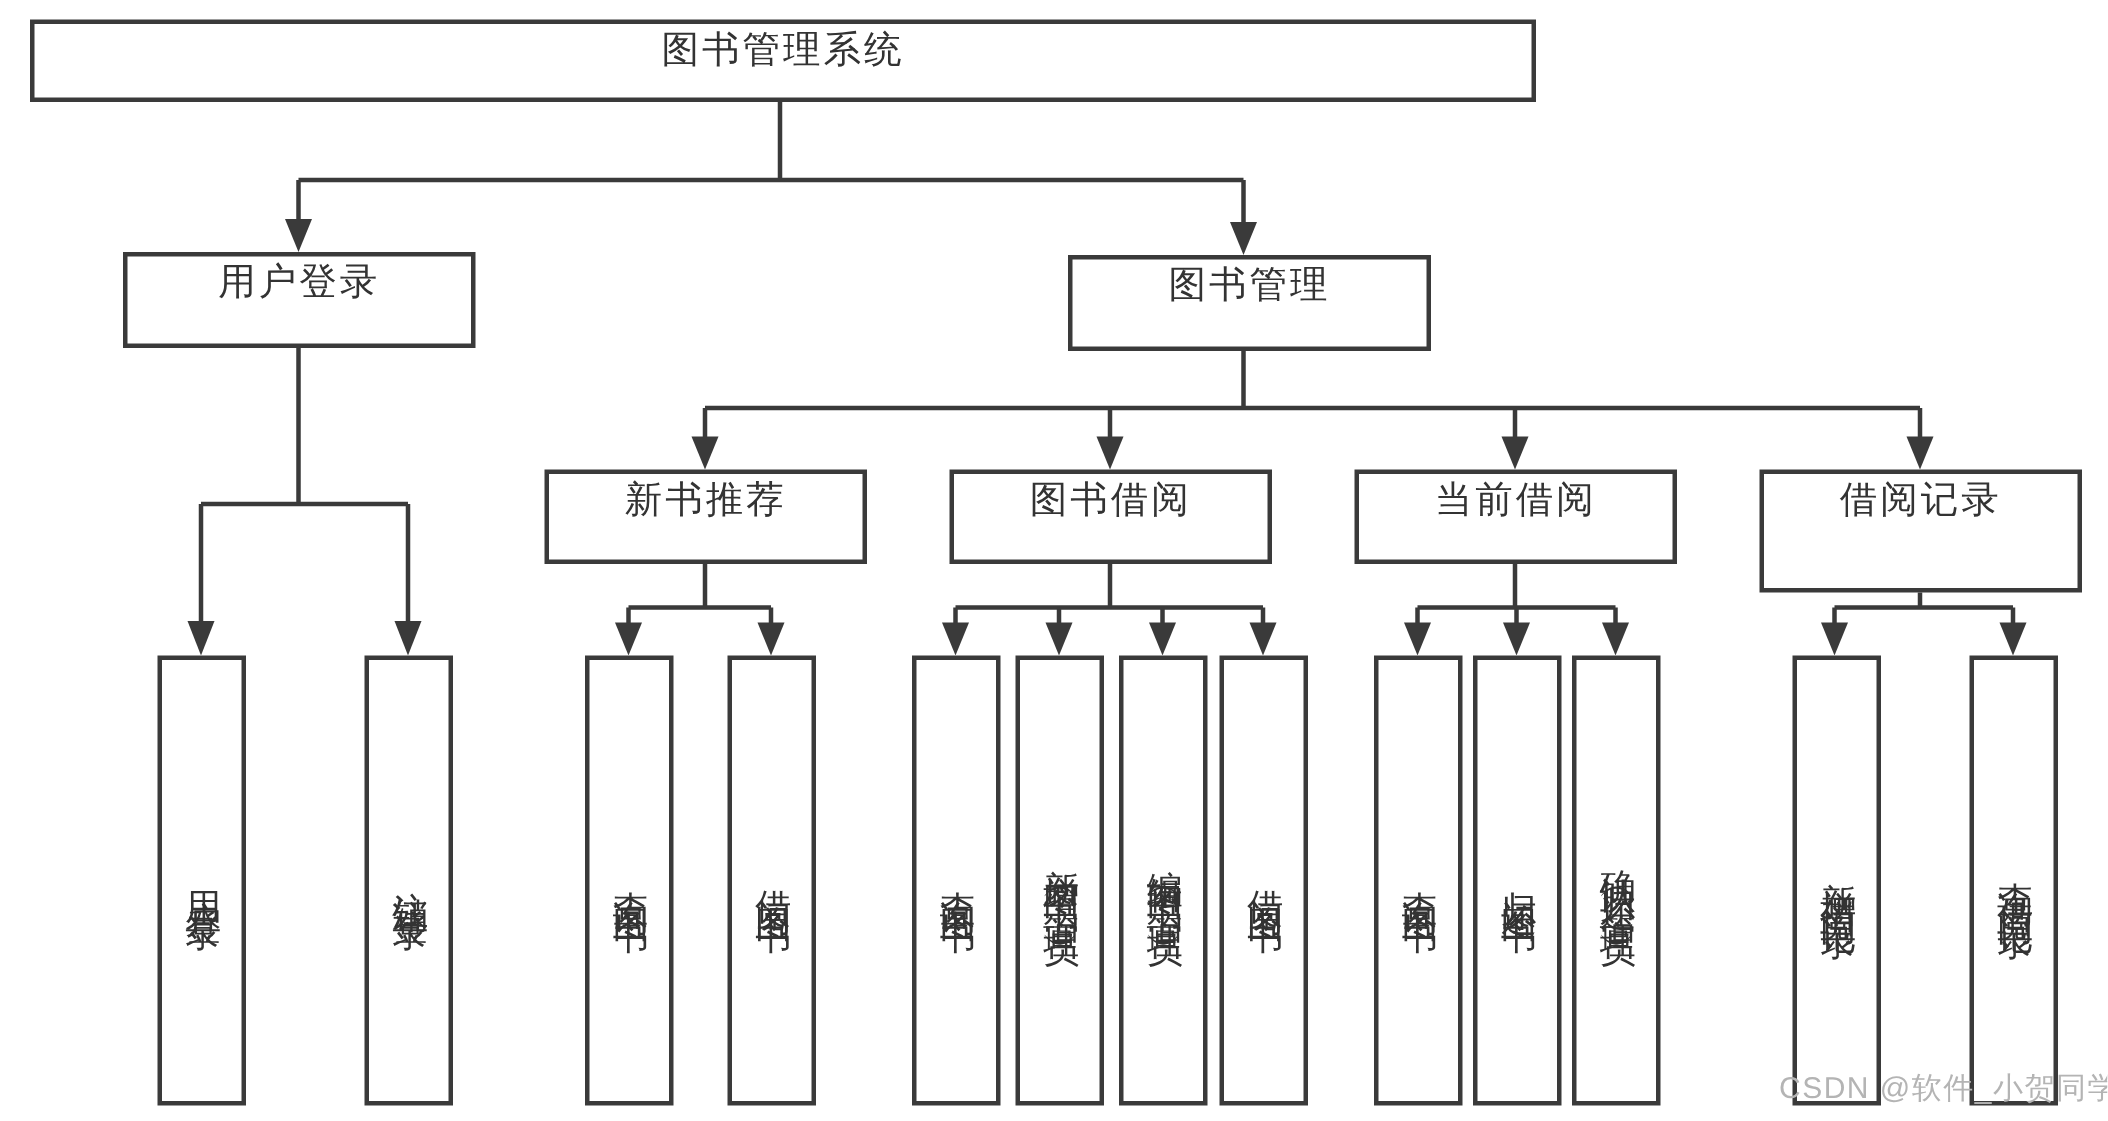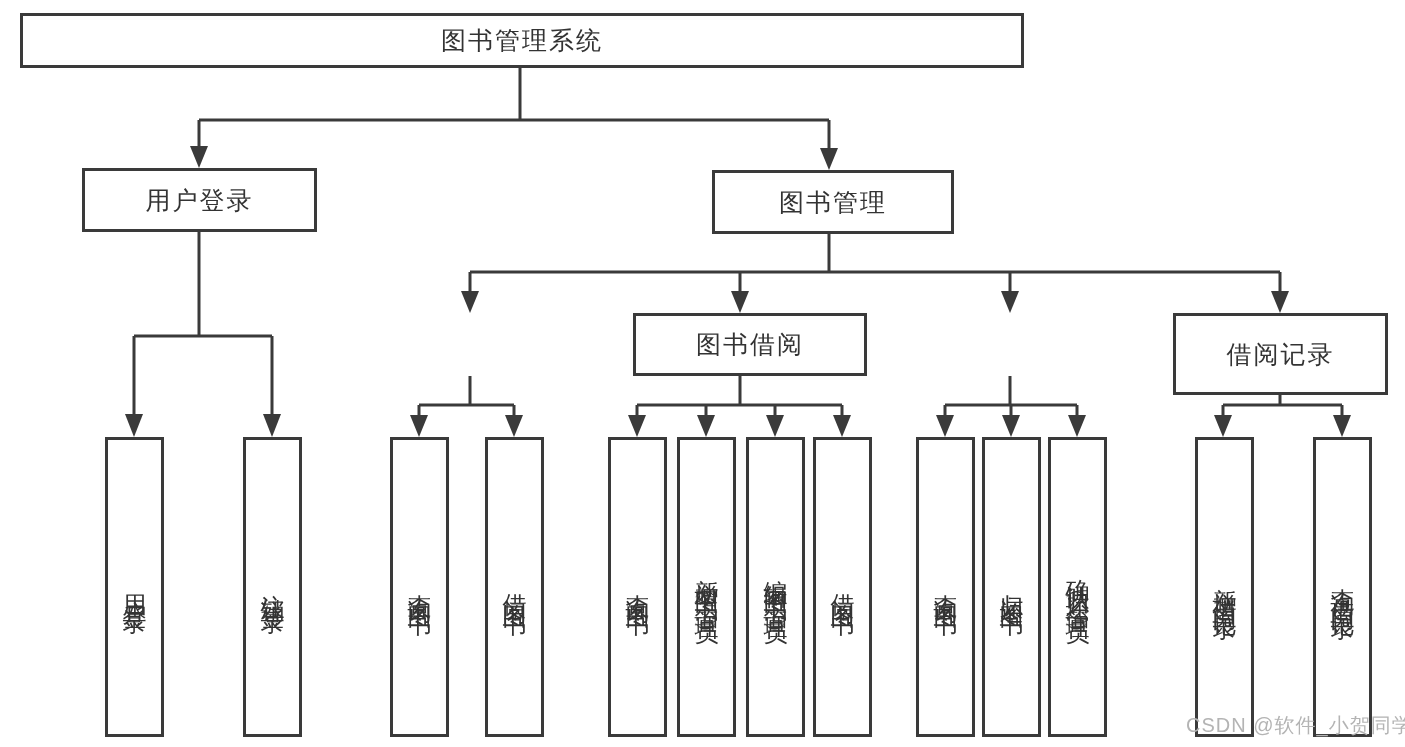--- a/index.html
+++ b/index.html
@@ -18,21 +18,21 @@
     color:var(--text);
   }
   .edges{position:absolute;left:0;top:0;width:1405px;height:747px;}
   .edges path{stroke:var(--line);stroke-width:3;fill:none;}
   .edges polygon{fill:var(--line);stroke:none;}
   .box{
     position:absolute;
     box-sizing:border-box;
     border:3px solid var(--line);
     background:#fff;
-    display:flex;align-items:center;justify-content:center;
+    display:flex;justify-content:center;
     font-size:25px;
     letter-spacing:2px;
     white-space:nowrap;
   }
   .leaf{
     position:absolute;
     box-sizing:border-box;
     border:3px solid var(--line);
     background:#fff;
     width:59px;height:300px;top:437px;
@@ -107,22 +107,28 @@
     <span>图书管理系统</span>
   </div>
 
   <div class="box" style="left:82px;top:168px;width:235px;height:64px">
     <span>用户登录</span>
   </div>
   <div class="box" style="left:712px;top:170px;width:242px;height:64px">
     <span>图书管理</span>
   </div>
 
-  <div class="box" style="left:633px;top:313px;width:234px;height:63px">
+  <div class="box" style="left:363px;top:313px;width:215px;height:63px">
+    <span>新书推荐</span>
+  </div>
+  <div class="box" style="left:633px;top:313px;width:215px;height:63px">
     <span>图书借阅</span>
+  </div>
+  <div class="box" style="left:903px;top:313px;width:215px;height:63px">
+    <span>当前借阅</span>
   </div>
   <div class="box" style="left:1173px;top:313px;width:215px;height:82px">
     <span>借阅记录</span>
   </div>
 
   <div class="leaf" style="left:105px">
     <span>用户登录</span>
   </div>
   <div class="leaf" style="left:243px">
     <span>注销登录</span>

